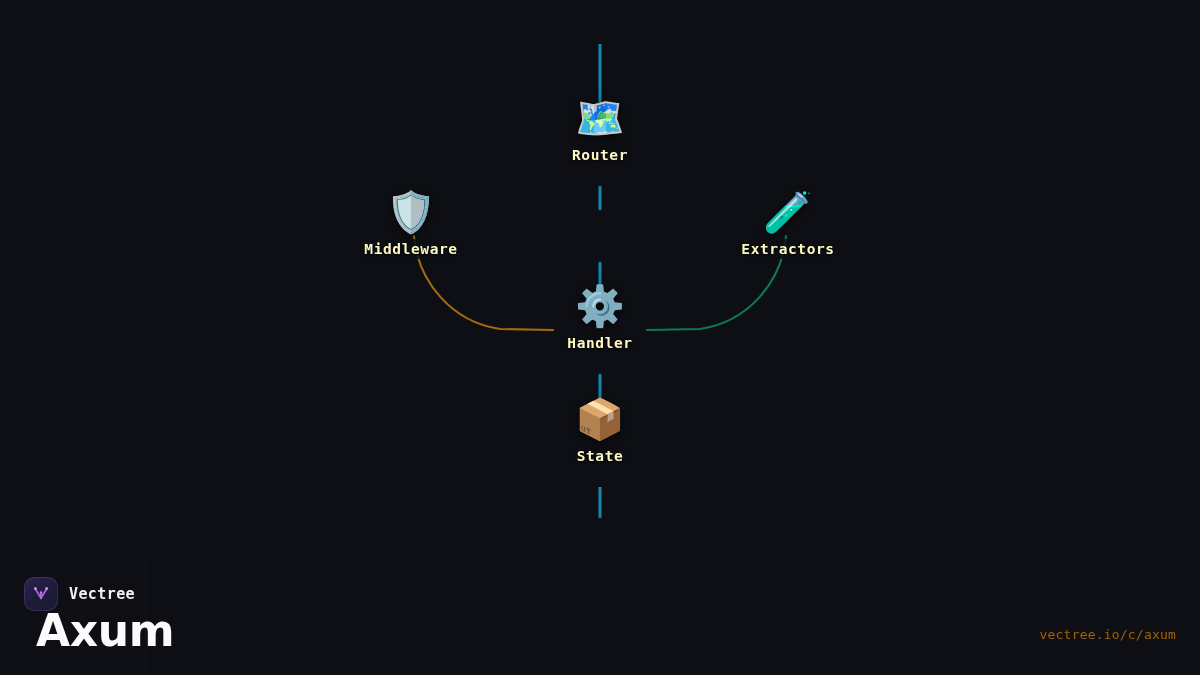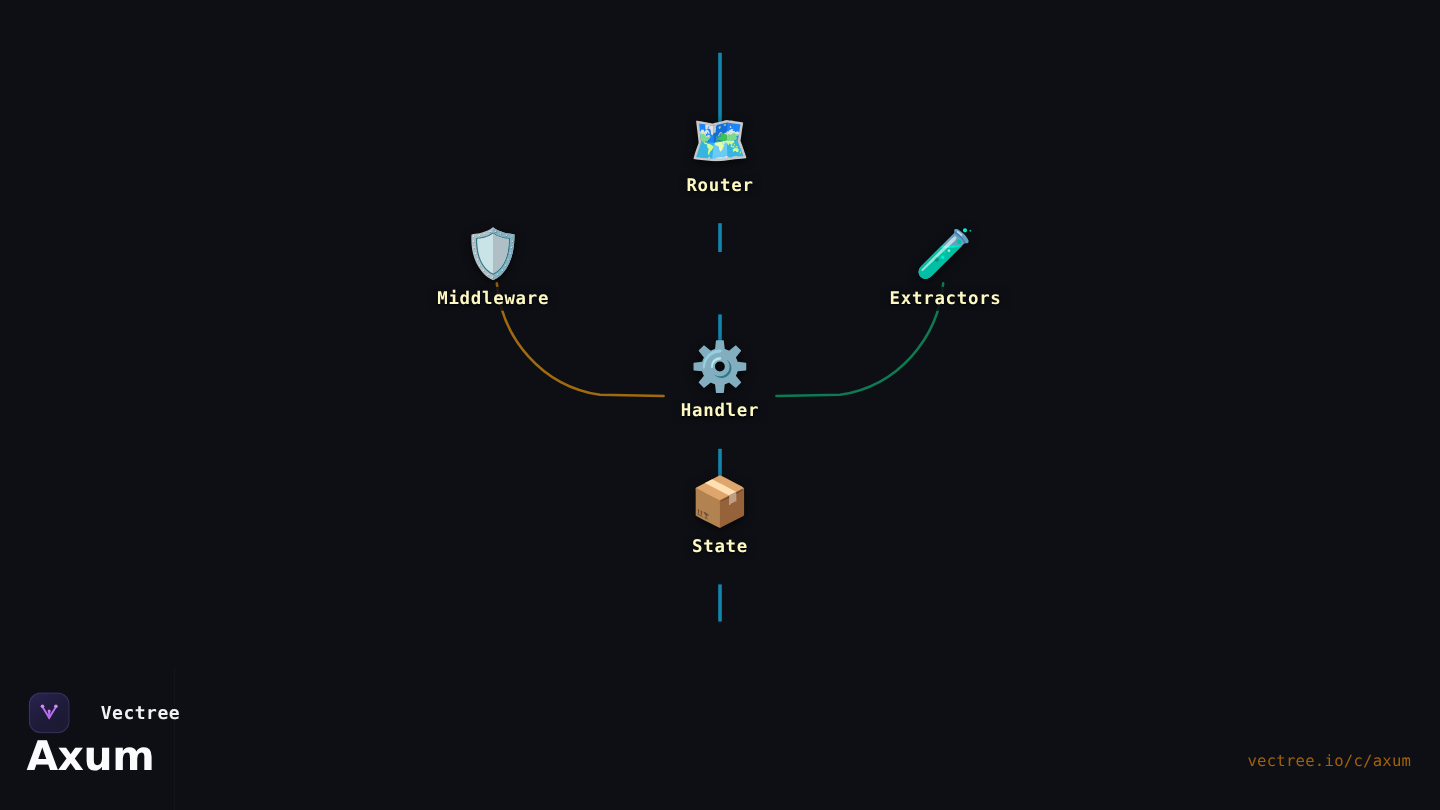--- a/index.html
+++ b/index.html
@@ -82,45 +82,45 @@
     bottom: 0;
     width: 1200px;
     height: 110px;
   }
   .brand-row {
     position: absolute;
     left: 24px;
     top: 12px;
     display: flex;
     align-items: center;
-    gap: 26px;
+    gap: 11px;
   }
   .brand-logo {
     width: 34px;
     height: 34px;
     border-radius: 10px;
     background: linear-gradient(145deg, #2a2350 0%, #1d1b38 55%, #191a2e 100%);
     box-shadow: inset 0 0 0 1px rgba(140,110,220,0.22);
     display: flex;
     align-items: center;
     justify-content: center;
   }
   .brand-name {
     font-family: "DejaVu Sans Mono", "Liberation Mono", monospace;
     font-size: 15px;
     font-weight: bold;
     color: #f2f2f5;
     letter-spacing: 0.4px;
   }
   .page-title {
     position: absolute;
-    left: 22px;
+    left: 36px;
     top: 47px;
     font-family: "DejaVu Sans", "Liberation Sans", sans-serif;
-    font-size: 34px;
+    font-size: 44px;
     font-weight: bold;
     color: #fbfbfd;
     letter-spacing: -0.3px;
     line-height: 38px;
   }
   .footer-url {
     position: absolute;
     right: 24px;
     bottom: 33px;
     font-family: "DejaVu Sans Mono", "Liberation Mono", monospace;

